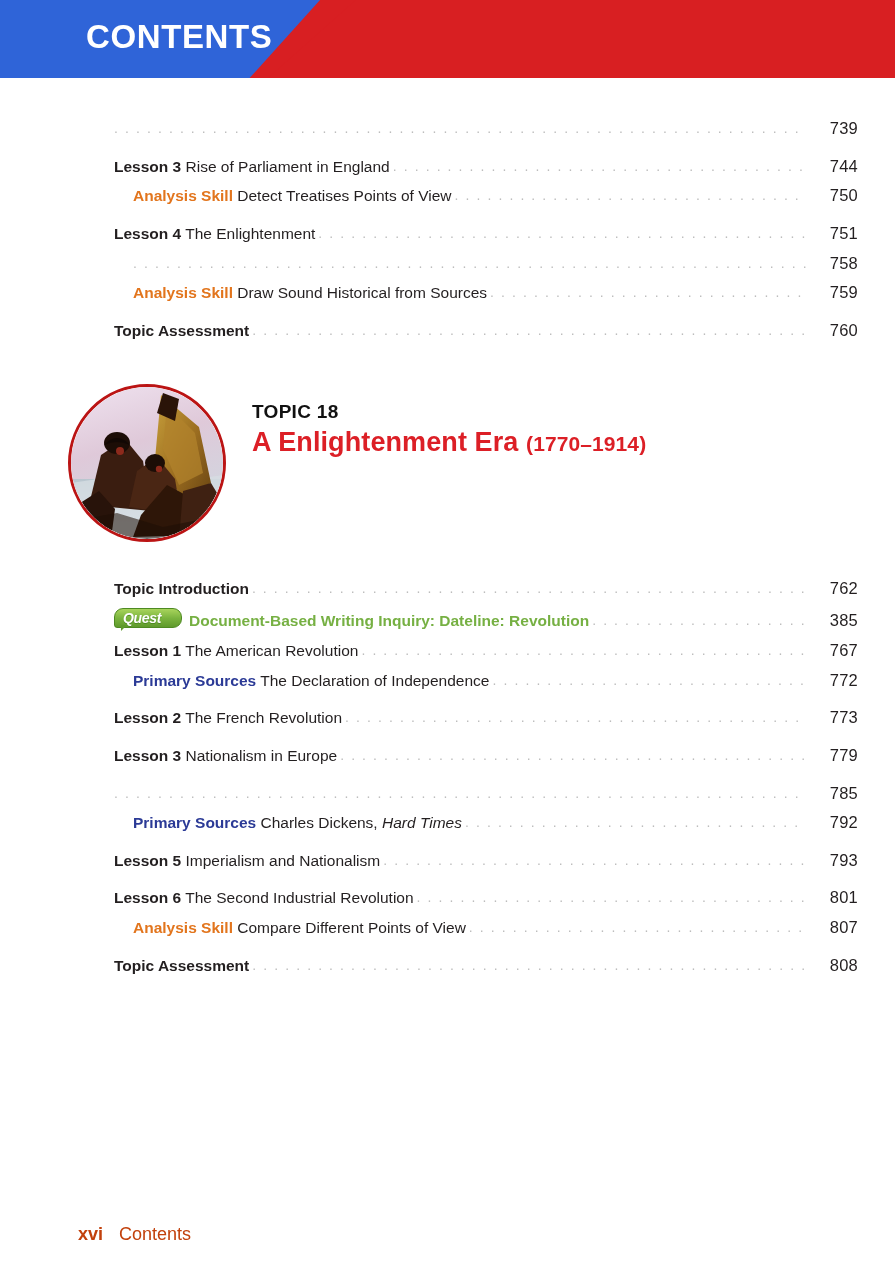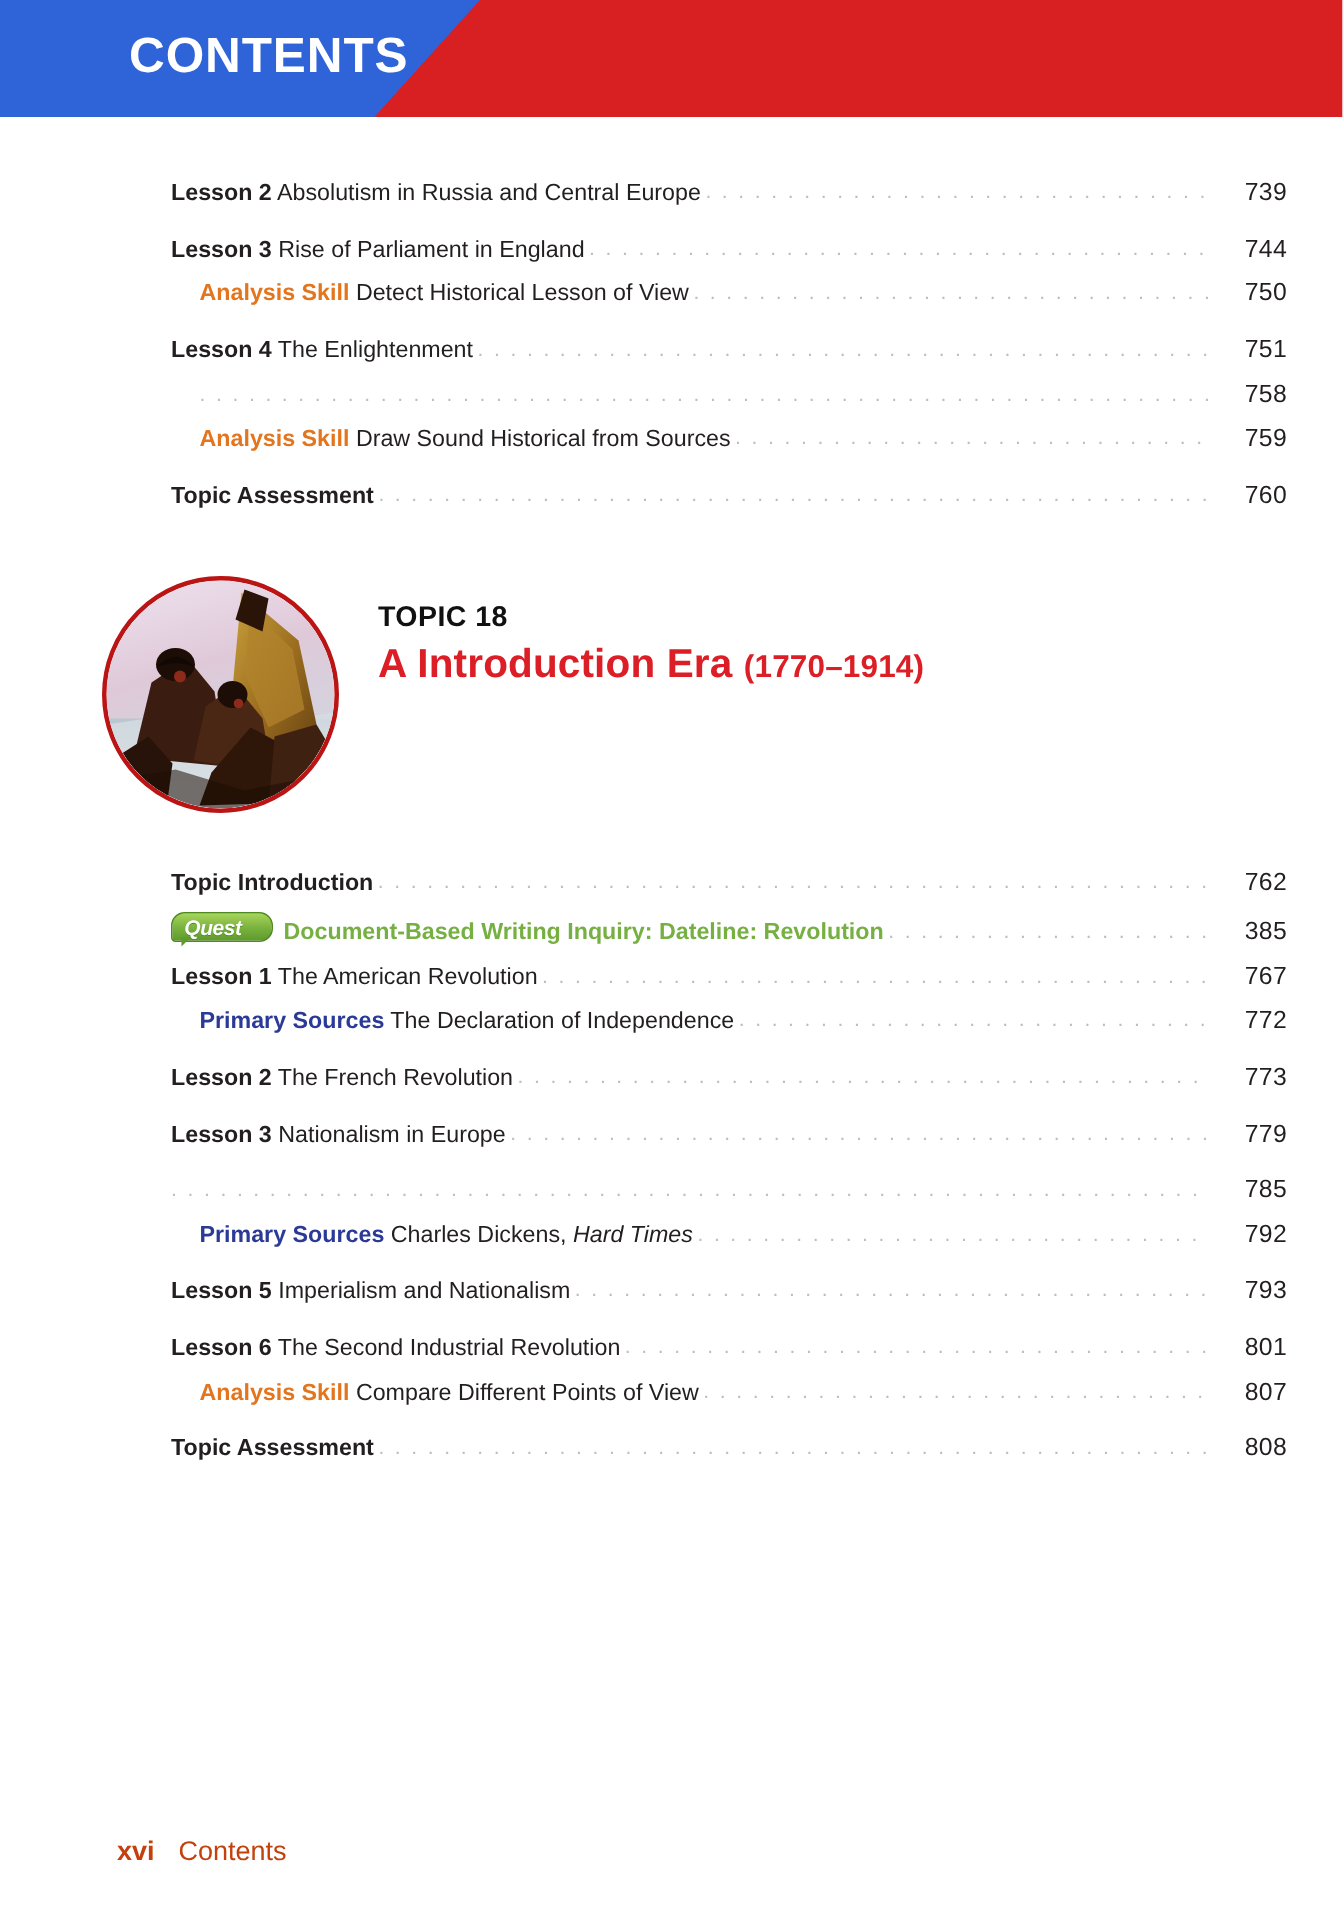--- a/index.html
+++ b/index.html
@@ -222,31 +222,30 @@
 <body>
 
 <div class="header-band">
   <div class="header-blue"></div>
   <div class="header-red"></div>
   <div class="header-title">CONTENTS</div>
 </div>
 
 <div class="toc toc-block" id="top-entries" style="margin-top:40px;">
     <div class="entry level-1">
-      <span class="label"><span class="kicker-bold">Lesson 2</span><span class="title-plain"> Absolutism in Russia and Central Europe</span></span>
       <span class="leader">. . . . . . . . . . . . . . . . . . . . . . . . . . . . . . . . . . . . . . . . . . . . . . . . . . . . . . . . . . . . . . . . . . . . . . . . . . . . . . . . . . . . . . . . . . . . . . . . . . . . . . . . . . . . . . . . . . . . . . . . . . . . . . . . . . . . . . . . . . . . . . . . . . . . . . . . . . . . . . . . . . . . . . . . . . . . . . . . . . . . . . . . . . . . . . . . . . . . . . . . . . . . . . . . . . . . . . . . . . . </span>
       <span class="page">739</span>
     </div>
     <div class="entry level-1 gap-top">
       <span class="label"><span class="kicker-bold">Lesson 3</span><span class="title-plain"> Rise of Parliament in England</span></span>
       <span class="leader">. . . . . . . . . . . . . . . . . . . . . . . . . . . . . . . . . . . . . . . . . . . . . . . . . . . . . . . . . . . . . . . . . . . . . . . . . . . . . . . . . . . . . . . . . . . . . . . . . . . . . . . . . . . . . . . . . . . . . . . . . . . . . . . . . . . . . . . . . . . . . . . . . . . . . . . . . . . . . . . . . . . . . . . . . . . . . . . . . . . . . . . . . . . . . . . . . . . . . . . . . . . . . . . . . . . . . . . . . . . </span>
       <span class="page">744</span>
     </div>
     <div class="entry level-2 gap-small">
-      <span class="label"><span class="kicker-orange">Analysis Skill</span><span class="title-plain"> Detect Historical Lesson of View</span></span>
+      <span class="label"><span class="kicker-orange">Analysis Skill</span><span class="title-plain"> Detect Treatises Points of View</span></span>
       <span class="leader">. . . . . . . . . . . . . . . . . . . . . . . . . . . . . . . . . . . . . . . . . . . . . . . . . . . . . . . . . . . . . . . . . . . . . . . . . . . . . . . . . . . . . . . . . . . . . . . . . . . . . . . . . . . . . . . . . . . . . . . . . . . . . . . . . . . . . . . . . . . . . . . . . . . . . . . . . . . . . . . . . . . . . . . . . . . . . . . . . . . . . . . . . . . . . . . . . . . . . . . . . . . . . . . . . . . . . . . . . . . </span>
       <span class="page">750</span>
     </div>
     <div class="entry level-1 gap-top">
       <span class="label"><span class="kicker-bold">Lesson 4</span><span class="title-plain"> The Enlightenment</span></span>
       <span class="leader">. . . . . . . . . . . . . . . . . . . . . . . . . . . . . . . . . . . . . . . . . . . . . . . . . . . . . . . . . . . . . . . . . . . . . . . . . . . . . . . . . . . . . . . . . . . . . . . . . . . . . . . . . . . . . . . . . . . . . . . . . . . . . . . . . . . . . . . . . . . . . . . . . . . . . . . . . . . . . . . . . . . . . . . . . . . . . . . . . . . . . . . . . . . . . . . . . . . . . . . . . . . . . . . . . . . . . . . . . . . </span>
       <span class="page">751</span>
     </div>
     <div class="entry level-2 gap-small">
       <span class="leader">. . . . . . . . . . . . . . . . . . . . . . . . . . . . . . . . . . . . . . . . . . . . . . . . . . . . . . . . . . . . . . . . . . . . . . . . . . . . . . . . . . . . . . . . . . . . . . . . . . . . . . . . . . . . . . . . . . . . . . . . . . . . . . . . . . . . . . . . . . . . . . . . . . . . . . . . . . . . . . . . . . . . . . . . . . . . . . . . . . . . . . . . . . . . . . . . . . . . . . . . . . . . . . . . . . . . . . . . . . . </span>
@@ -300,21 +299,21 @@
         <path d="M70 128 L96 98 L126 114 L130 148 L62 150 Z" fill="#2e1608"></path>
         <path d="M6 118 L28 104 L44 122 L40 152 L4 152 Z" fill="#28130a"></path>
         <path d="M112 104 L140 96 L152 116 L152 152 L108 152 Z" fill="#3f2112"></path>
         <path d="M0 134 L46 126 L92 140 L152 128 L152 152 L0 152 Z" fill="#1d0e06" opacity="0.55"></path>
       </svg>
     </div>
   </div>
   <div class="topic-text">
     <div class="topic-kicker">TOPIC 18</div>
     <div class="topic-title">
-      <span>A Introduction Era</span><span>&nbsp;</span><span class="years">(1770–1914)</span>
+      <span>A Enlightenment Era</span><span>&nbsp;</span><span class="years">(1770–1914)</span>
     </div>
   </div>
 </div>
 
 <div class="toc toc-block" id="topic-entries" style="margin-top:36px;">
     <div class="entry level-1">
       <span class="label"><span class="kicker-bold">Topic Introduction</span></span>
       <span class="leader">. . . . . . . . . . . . . . . . . . . . . . . . . . . . . . . . . . . . . . . . . . . . . . . . . . . . . . . . . . . . . . . . . . . . . . . . . . . . . . . . . . . . . . . . . . . . . . . . . . . . . . . . . . . . . . . . . . . . . . . . . . . . . . . . . . . . . . . . . . . . . . . . . . . . . . . . . . . . . . . . . . . . . . . . . . . . . . . . . . . . . . . . . . . . . . . . . . . . . . . . . . . . . . . . . . . . . . . . . . . </span>
       <span class="page">762</span>
     </div>

